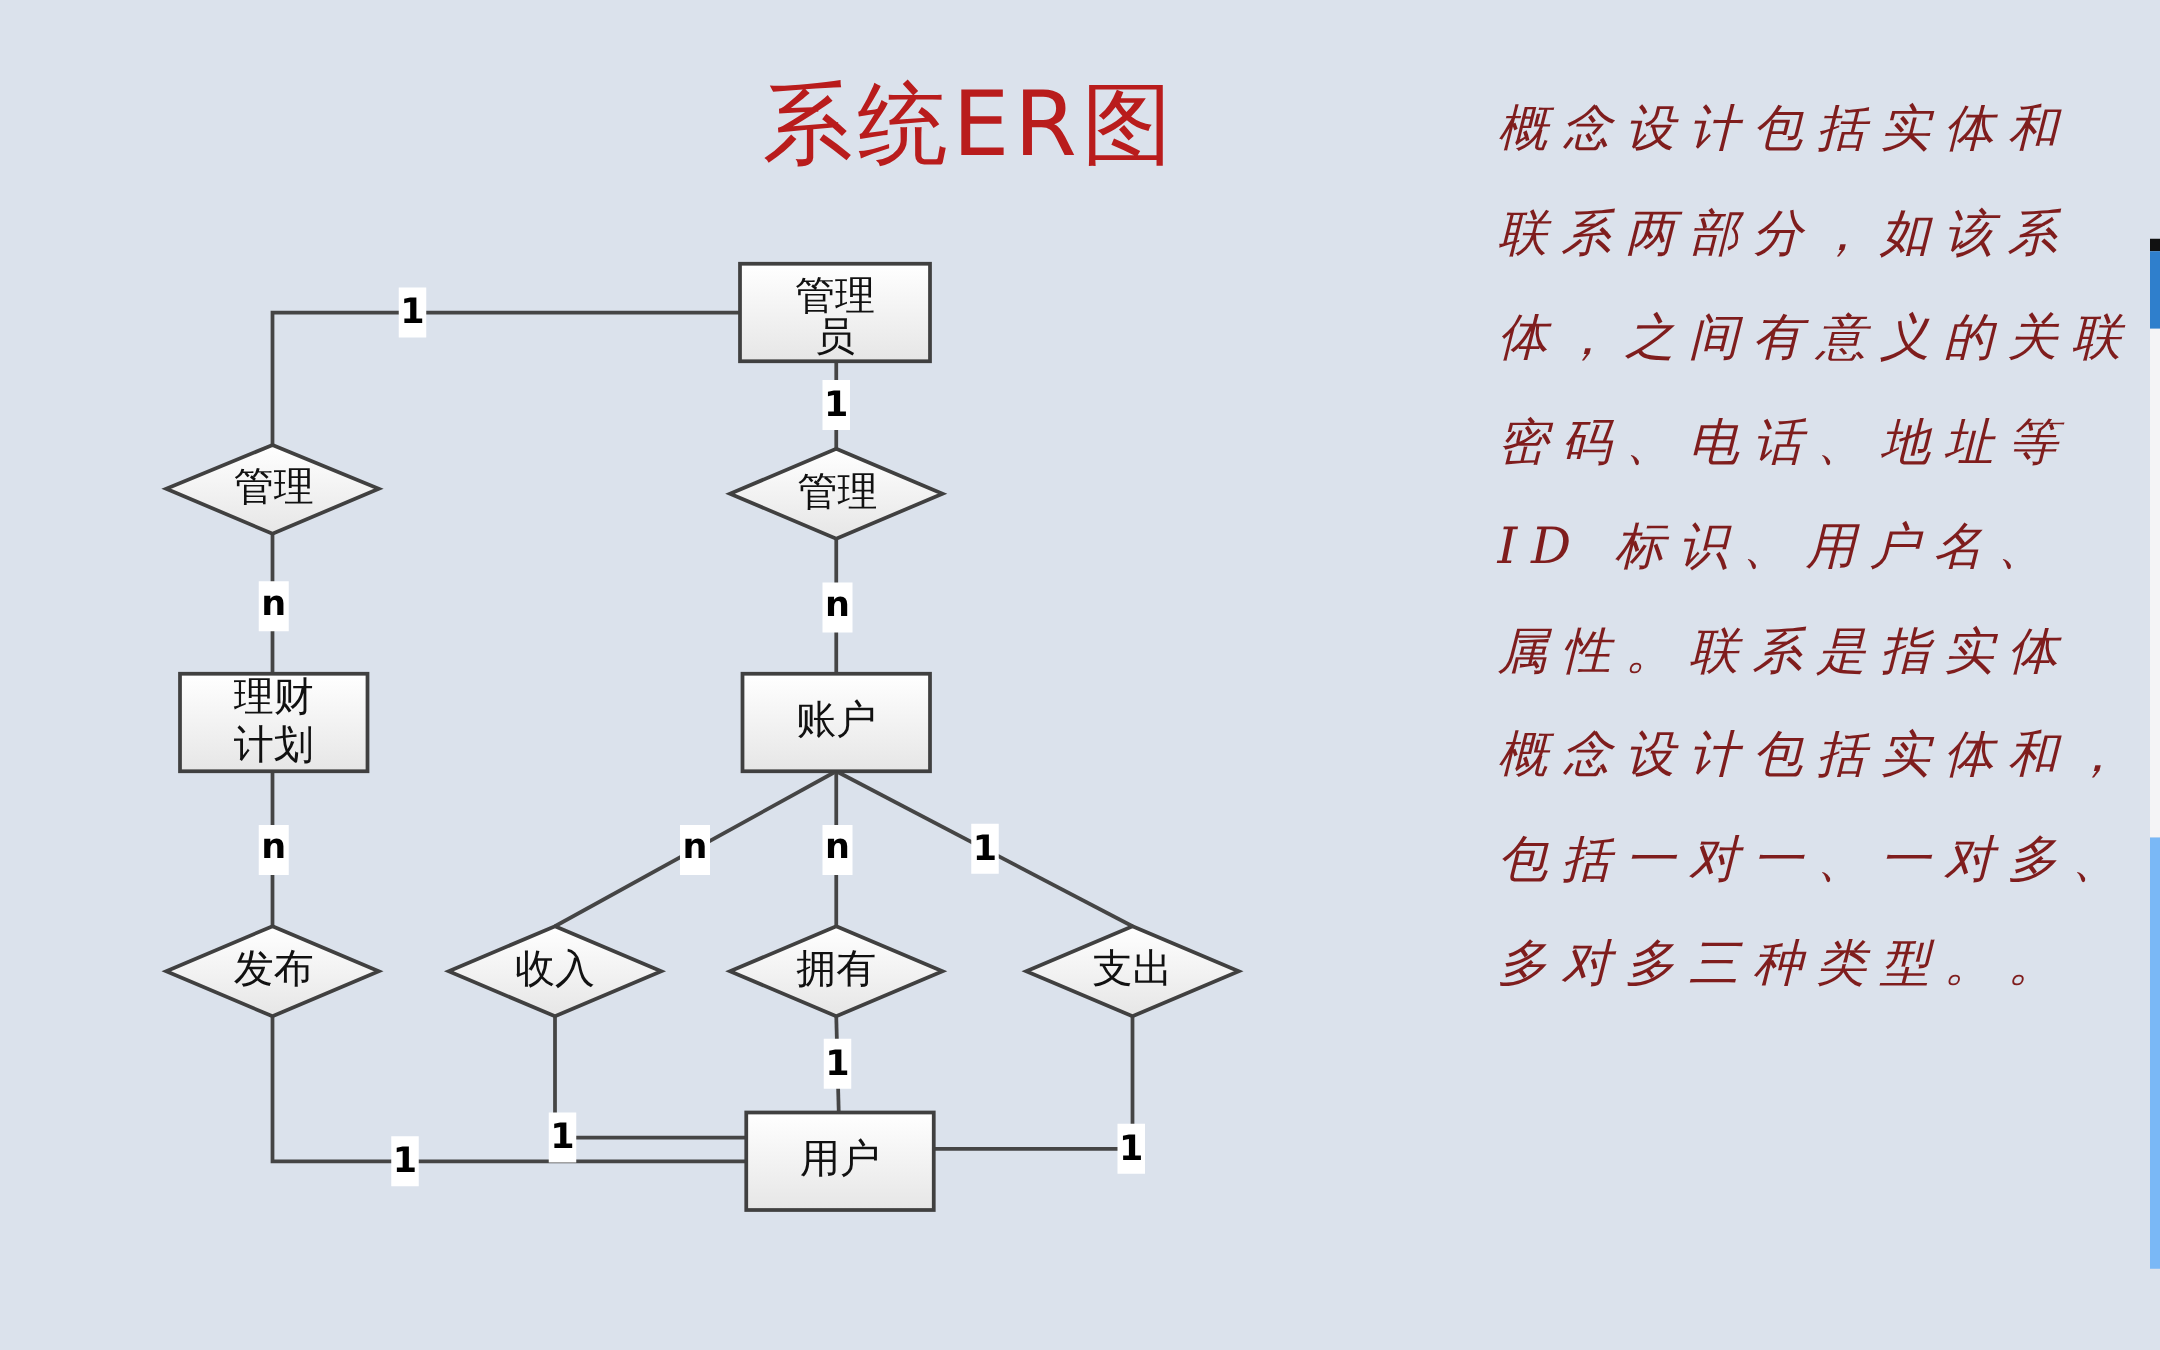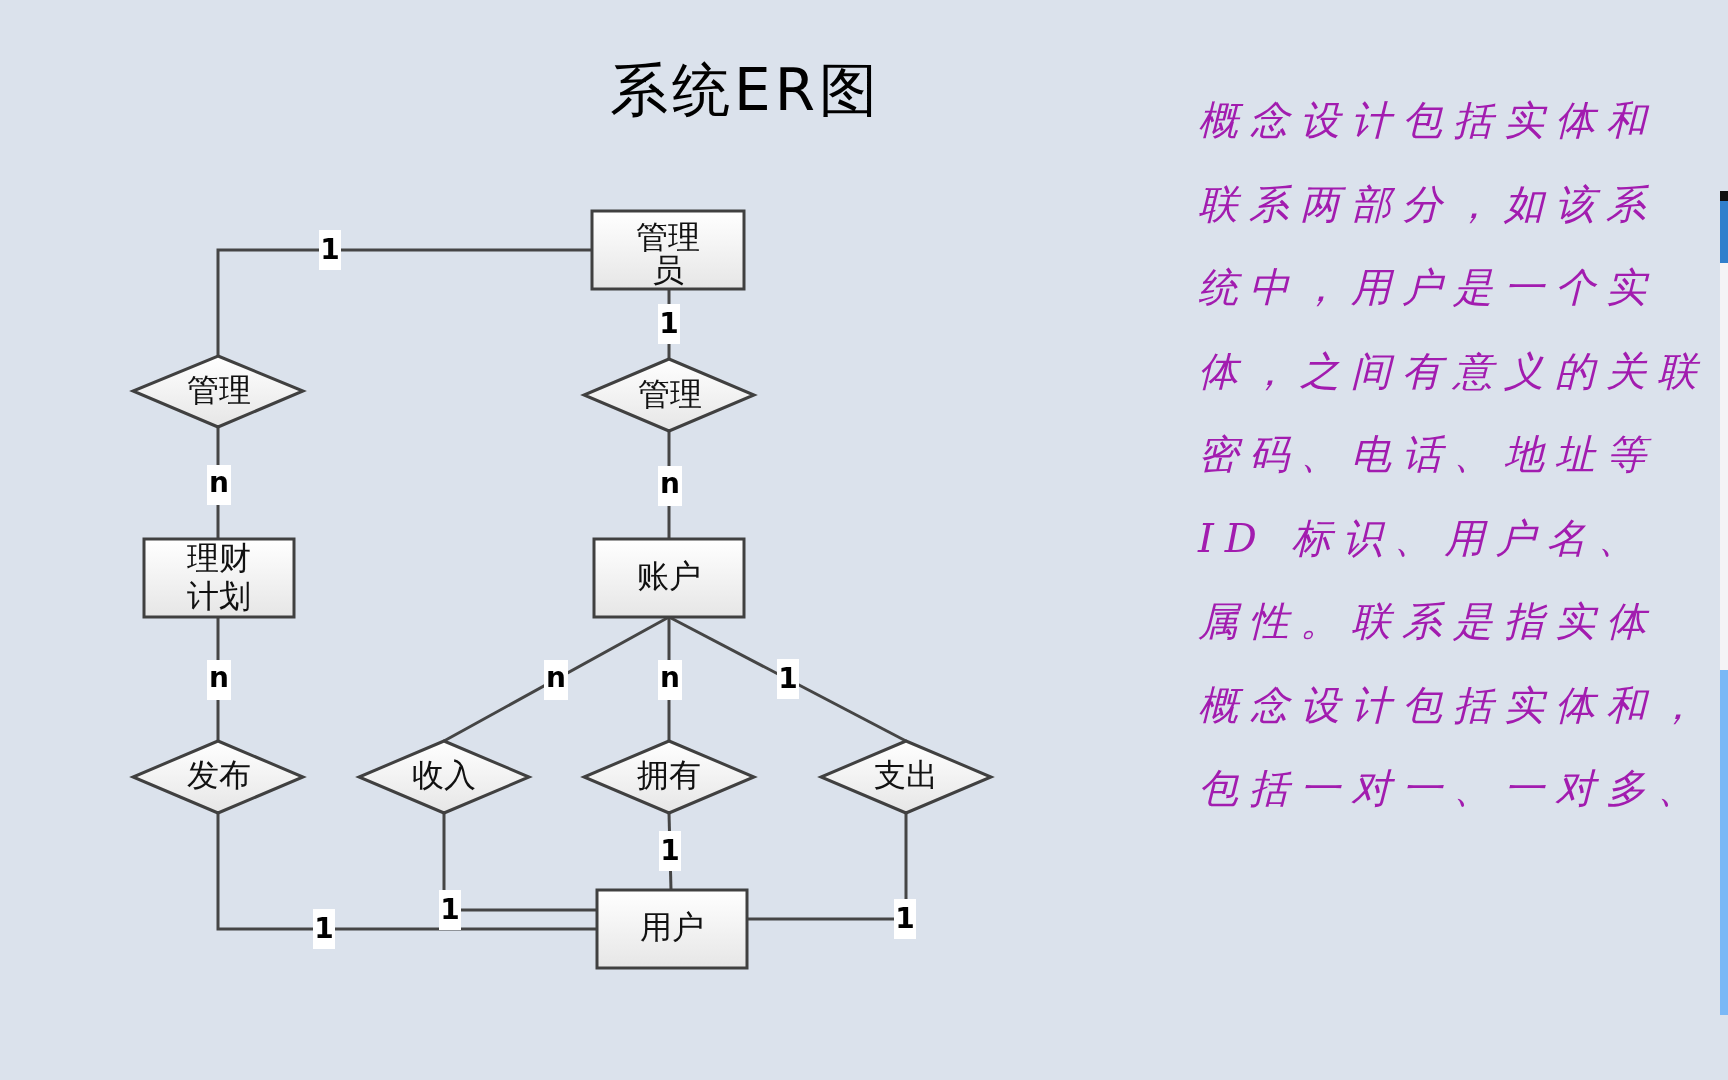--- a/index.html
+++ b/index.html
@@ -5,34 +5,34 @@
   html, body { margin: 0; padding: 0; }
   body {
     width: 1728px; height: 1080px; overflow: hidden;
     background: #dbe2ec;
     position: relative;
     font-family: "DejaVu Sans", sans-serif;
   }
   #title {
     position: absolute; left: 610px; top: 52px;
     font-family: "DejaVu Sans", sans-serif;
-    font-size: 58px; color: #000000; letter-spacing: 4px;
+    font-size: 72px; color: #b91c1c; letter-spacing: 4px;
     white-space: nowrap;
   }
   #diagram { position: absolute; left: 0; top: 0; }
   .entity-rect { fill: url(#boxgrad); stroke: #404040; stroke-width: 3; }
   .rel-diamond { fill: url(#boxgrad); stroke: #404040; stroke-width: 3; }
   .conn { stroke: #454545; stroke-width: 3; fill: none; }
   .shape-text { font-family: "DejaVu Serif", serif; font-size: 32px; fill: #111; }
   .card-bg { fill: #ffffff; }
   .card-text { font-family: "DejaVu Sans", sans-serif; font-weight: bold; font-size: 28px; fill: #000; }
   #desc {
-    position: absolute; left: 1198px; top: 90px; width: 500px;
+    position: absolute; left: 1198px; top: 73px; width: 500px;
     font-family: "DejaVu Serif", serif; font-style: italic;
-    font-size: 40px; color: #a21caf;
+    font-size: 40px; color: #7f1d1d;
   }
   #desc .line { height: 83.5px; line-height: 60px; letter-spacing: 11px; white-space: nowrap; }
   #side-panel { position: absolute; left: 1720px; top: 191px; width: 8px; height: 824px; }
   #side-panel .strip-top { height: 10px; background: #111; }
   #side-panel .strip-blue { height: 62px; background: #2f7fcc; }
   #side-panel .strip-gray { height: 407px; background: #f4f4f6; }
   #side-panel .strip-light { height: 345px; background: #7ab8f6; }
 </style>
 </head>
 <body>
@@ -154,27 +154,27 @@
     <g>
       <rect class="card-bg" x="894" y="899" width="22" height="40"></rect>
       <text class="card-text" x="905" y="920" text-anchor="middle" dominant-baseline="middle">1</text>
     </g>
   </g>
 </svg>
 
 <div id="desc">
   <div class="line">概念设计包括实体和</div>
   <div class="line">联系两部分，如该系</div>
-  <div class="line">统中，用户是一个实</div>
   <div class="line">体，之间有意义的关联</div>
   <div class="line">密码、电话、地址等</div>
   <div class="line">ID 标识、用户名、</div>
   <div class="line">属性。联系是指实体</div>
   <div class="line">概念设计包括实体和，</div>
   <div class="line">包括一对一、一对多、</div>
+  <div class="line">多对多三种类型。。</div>
 </div>
 
 <div id="side-panel">
   <div class="strip-top"></div>
   <div class="strip-blue"></div>
   <div class="strip-gray"></div>
   <div class="strip-light"></div>
 </div>
 
 </body></html>

